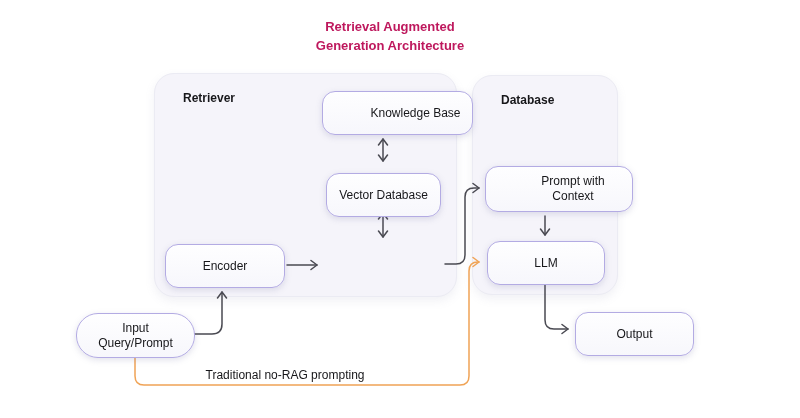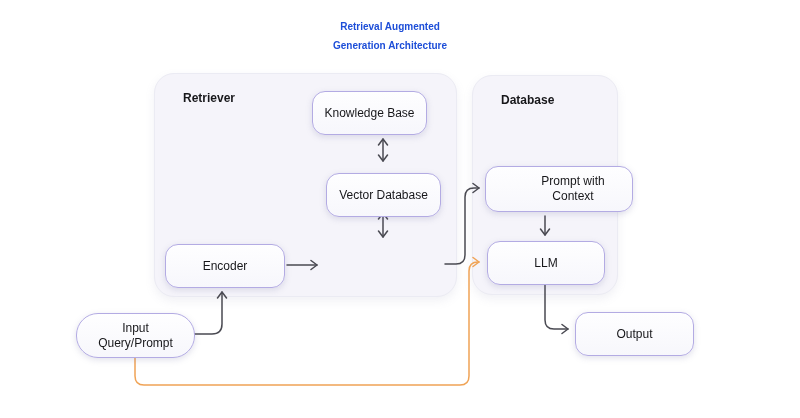--- a/index.html
+++ b/index.html
@@ -2,40 +2,40 @@
 <html><head>
 <meta charset="utf-8">
 <style>
   html,body{margin:0;padding:0;background:#ffffff;}
   .stage{
     position:relative;width:800px;height:418px;background:#ffffff;
     font-family:"Liberation Sans",sans-serif;overflow:hidden;
   }
   .title{
     position:absolute;left:250px;top:17px;width:280px;text-align:center;
-    font-size:10px;font-weight:bold;color:#1d4ed8;line-height:19px;white-space:pre-line;
+    font-size:13px;font-weight:bold;color:#be185d;line-height:19px;white-space:pre-line;
   }
   .container{
     position:absolute;background:#f5f4fa;border:1px solid #ebebf3;
     border-radius:20px;box-shadow:0 4px 10px rgba(140,140,170,.12);z-index:1;
   }
   .c-retriever{left:154px;top:73px;width:301px;height:222px;}
   .c-generator{left:472px;top:75px;width:144px;height:218px;}
   .container-label{
     position:absolute;left:12px;top:17px;font-size:12px;font-weight:600;color:#17171a;padding-left:16px;
   }
   .edges{position:absolute;left:0;top:0;z-index:2;pointer-events:none;}
   .node{
     position:absolute;display:flex;align-items:center;justify-content:center;
     text-align:center;background:linear-gradient(180deg,#fefeff,#f7f7fc);
     border:1px solid #b3abe3;border-radius:13px;font-size:12px;color:#17171a;
     box-shadow:0 2px 6px rgba(120,120,165,.22);white-space:pre-line;line-height:15px;
     z-index:3;
   }
-  .n-kb{left:312px;top:91px;width:113px;height:42px;}
+  .n-kb{left:322px;top:91px;width:113px;height:42px;padding-left:36px;}
   .n-vdb{left:326px;top:173px;width:113px;height:42px;align-items:center;}
   .n-vs{left:325px;top:244px;width:119px;height:42px;}
   .n-enc{left:165px;top:244px;width:118px;height:42px;}
   .n-pwc{left:485px;top:166px;width:118px;height:44px;padding-left:28px;}
   .n-llm{left:487px;top:241px;width:116px;height:42px;}
   .n-input{left:76px;top:313px;width:117px;height:43px;border-radius:22px;}
   .n-output{left:575px;top:312px;width:117px;height:42px;}
   .edge-label{
     position:absolute;left:200px;top:368px;width:170px;text-align:center;
     font-size:12px;color:#17171a;z-index:3;
@@ -94,14 +94,15 @@
     <span>LLM</span>
   </div>
   <div class="node n-input">
     <span>Input
 Query/Prompt</span>
   </div>
   <div class="node n-output">
     <span>Output</span>
   </div>
 
+  <div class="edge-label">Traditional no-RAG prompting</div>
 
 </div>
 
 </body></html>

